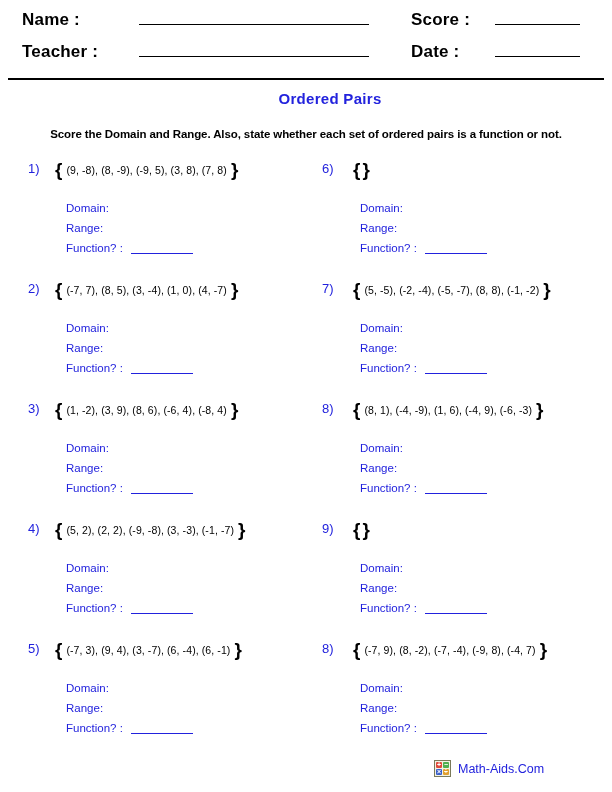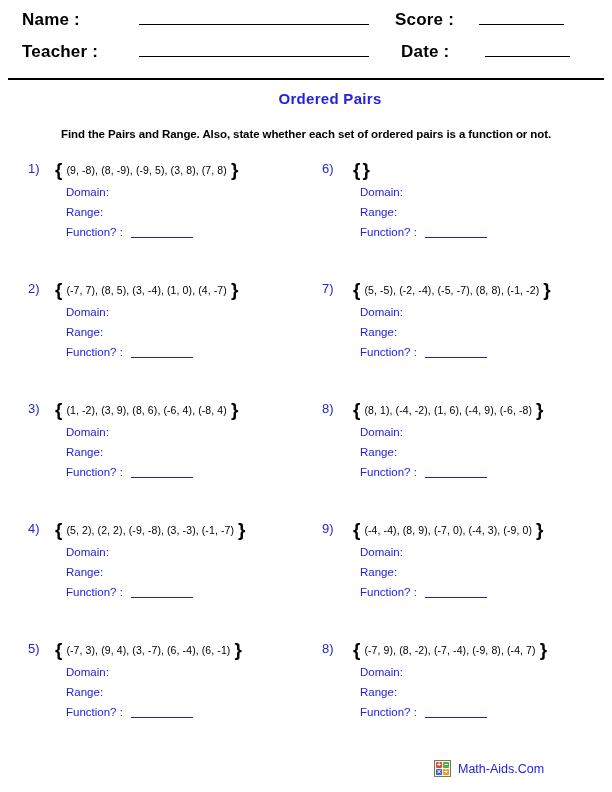--- a/index.html
+++ b/index.html
@@ -43,25 +43,25 @@
   .lbl-teacher { width: 95px; }
   .blank-long {
     display: inline-block;
     width: 230px;
     border-bottom: 1.6px solid #000;
     height: 14px;
     margin-left: 22px;
   }
   .lbl-score {
     width: 72px;
-    margin-left: 26px;
+    margin-left: 42px;
   }
   .lbl-date {
     width: 72px;
-    margin-left: 32px;
+    margin-left: 42px;
   }
   .blank-short {
     display: inline-block;
     width: 85px;
     border-bottom: 1.6px solid #000;
     height: 14px;
     margin-left: 12px;
   }
   .hdr-rule {
     position: absolute;
@@ -141,21 +141,21 @@
     padding: 0 1px;
   }
   .pairs {
     font-size: 10.5px;
     color: #000;
     letter-spacing: 0.1px;
     padding: 0 3px;
   }
 
   .answers {
-    margin-top: 0;
+    margin-top: 16px;
     padding-left: 38px;
   }
   .ans-row {
     height: 20px;
     display: flex;
     align-items: center;
     color: #2222dd;
     font-size: 11.5px;
   }
   .ans-label { white-space: nowrap; }
@@ -233,21 +233,21 @@
     <span class="hdr-label lbl-teacher">Teacher :</span>
     <span class="blank-long"></span>
     <span class="hdr-label lbl-date">Date :</span>
     <span class="blank-short"></span>
   </div>
 
   <div class="hdr-rule"></div>
 </div>
 
 <div class="title">Ordered Pairs</div>
-<div class="instructions">Find the Pairs and Range. Also, state whether each set of ordered pairs is a function or not.</div>
+<div class="instructions">Score the Domain and Range. Also, state whether each set of ordered pairs is a function or not.</div>
 
 <div class="sheet">
   <div class="column col-left" id="col-left">
       <div class="problem">
         <div class="prob-head">
           <span class="prob-num">1)</span>
           <span class="pairs-wrap">
             <span class="brace">{</span>
             <span class="pairs">(9, -8), (8, -9), (-9, 5), (3, 8), (7, 8)</span>
             <span class="brace">}</span>
@@ -397,21 +397,21 @@
             <span class="ans-label">Function? :</span>
             <span class="ans-blank"></span>
           </div>
         </div>
       </div>
       <div class="problem">
         <div class="prob-head">
           <span class="prob-num">8)</span>
           <span class="pairs-wrap">
             <span class="brace">{</span>
-            <span class="pairs">(8, 1), (-4, -2), (1, 6), (-4, 9), (-6, -8)</span>
+            <span class="pairs">(8, 1), (-4, -9), (1, 6), (-4, 9), (-6, -3)</span>
             <span class="brace">}</span>
           </span>
         </div>
         <div class="answers">
           <div class="ans-row">
             <span class="ans-label">Domain:</span>
           </div>
           <div class="ans-row">
             <span class="ans-label">Range:</span>
           </div>
@@ -419,21 +419,20 @@
             <span class="ans-label">Function? :</span>
             <span class="ans-blank"></span>
           </div>
         </div>
       </div>
       <div class="problem">
         <div class="prob-head">
           <span class="prob-num">9)</span>
           <span class="pairs-wrap">
             <span class="brace">{</span>
-            <span class="pairs">(-4, -4), (8, 9), (-7, 0), (-4, 3), (-9, 0)</span>
             <span class="brace">}</span>
           </span>
         </div>
         <div class="answers">
           <div class="ans-row">
             <span class="ans-label">Domain:</span>
           </div>
           <div class="ans-row">
             <span class="ans-label">Range:</span>
           </div>

